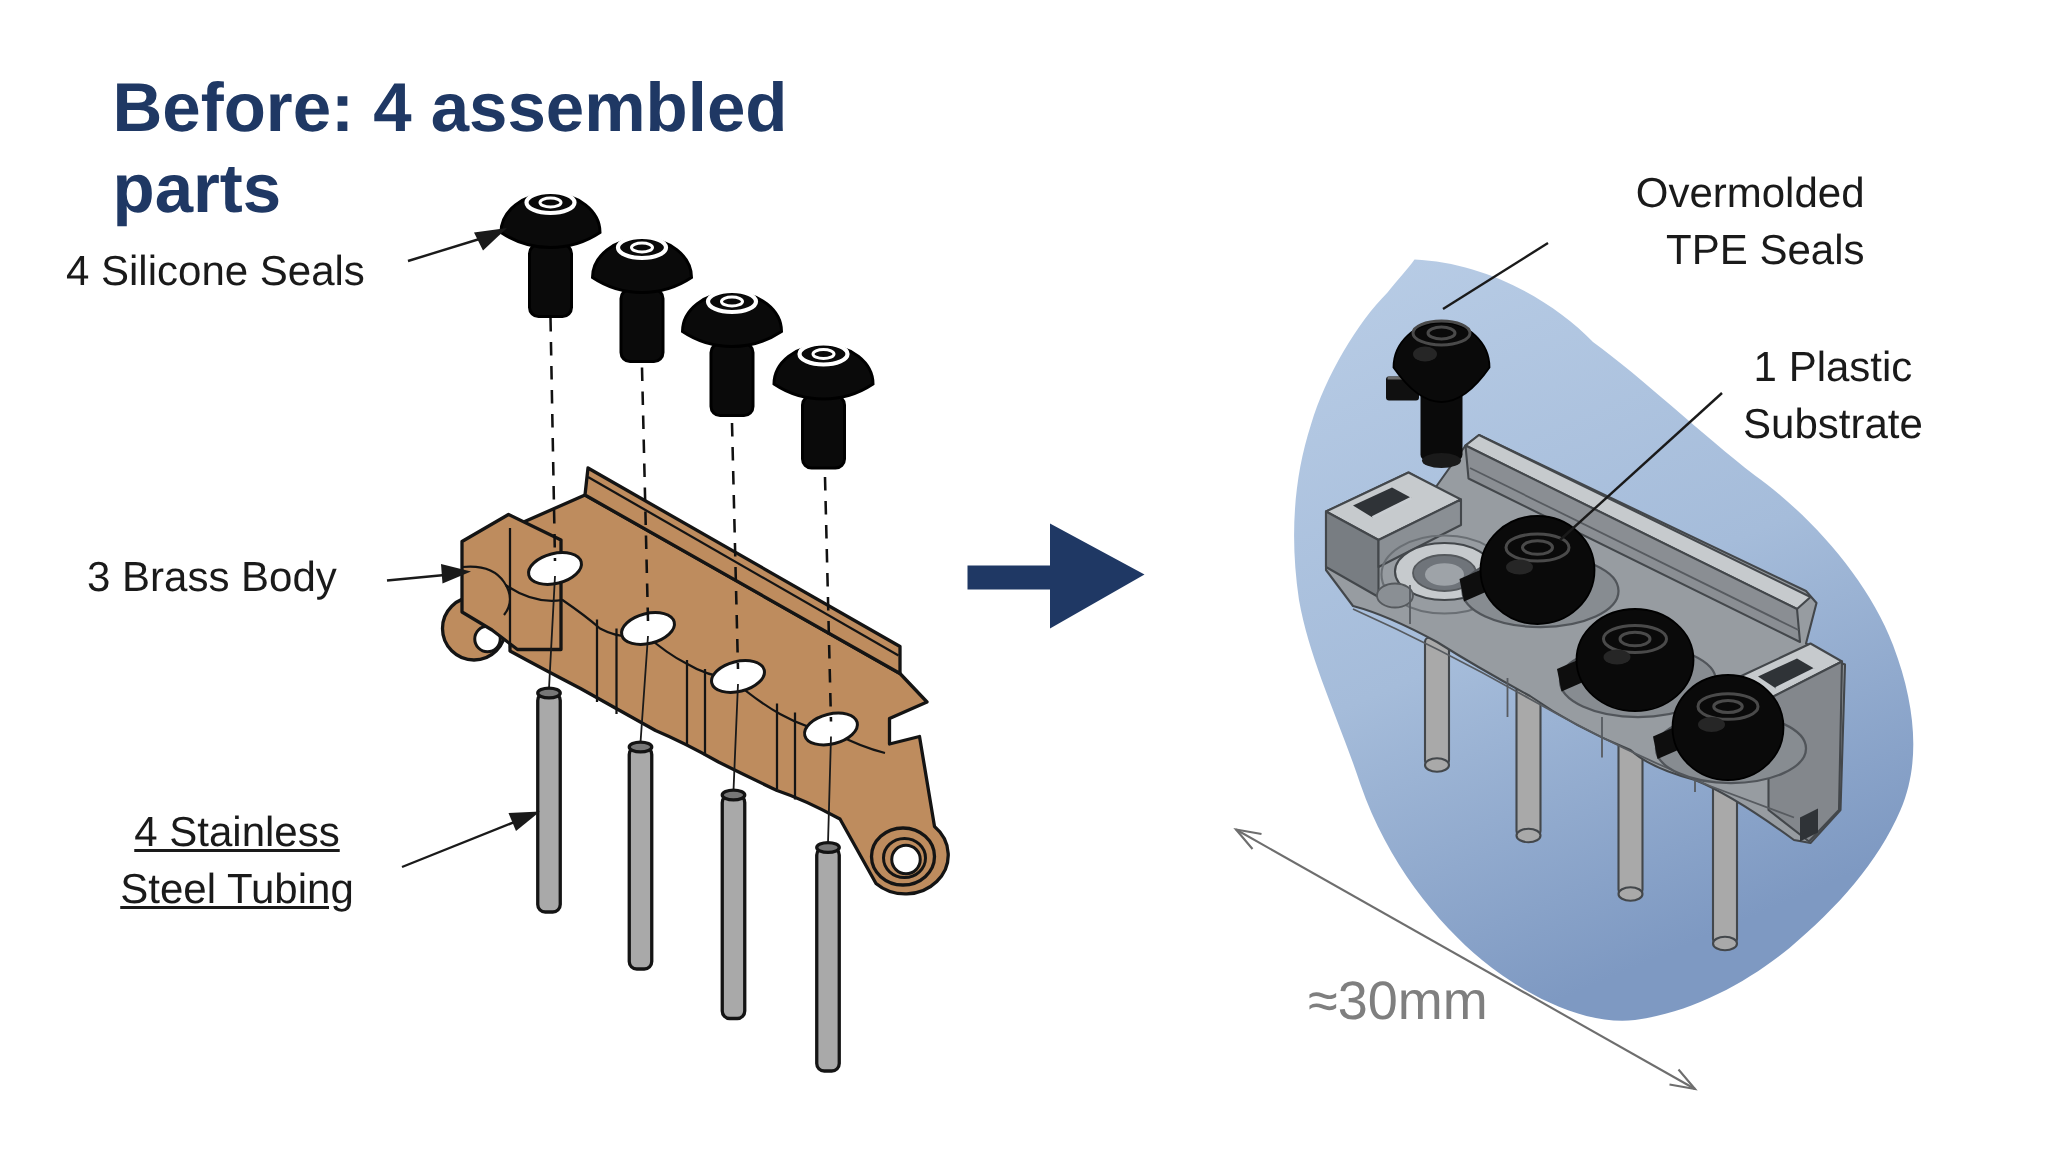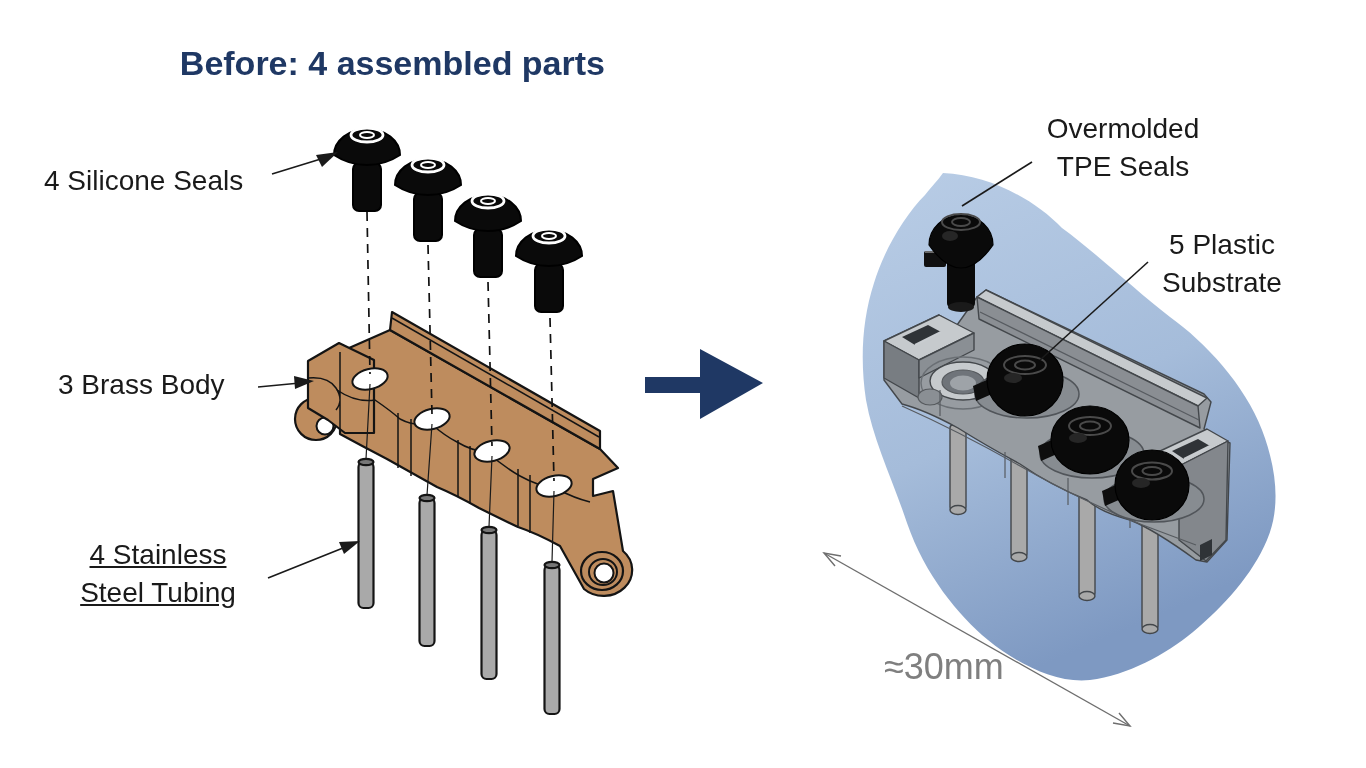--- a/index.html
+++ b/index.html
@@ -2,21 +2,21 @@
 <html><head>
 <meta charset="utf-8">
 <style>
   html,body{margin:0;padding:0;background:#ffffff;}
   .canvas{
     position:relative;width:1366px;height:768px;background:#ffffff;overflow:hidden;
     font-family:"Liberation Sans", sans-serif;
   }
   .canvas svg{position:absolute;left:0;top:0;}
   .txt{position:absolute;white-space:pre-line;}
-  .title{font-size:34px;font-weight:bold;color:#1F3864;text-align:right;letter-spacing:0px;}
+  .title{font-size:46px;font-weight:bold;color:#1F3864;text-align:left;letter-spacing:0px;}
   .label{font-size:28px;color:#1a1a1a;text-align:center;line-height:1.36;}
   .label-left{text-align:center;}
   .dim{font-size:36px;color:#7f7f7f;}
   
   .ink{stroke:#141414;stroke-width:2.2;stroke-linejoin:round;}
   .ink-thin{stroke:#141414;stroke-width:1.5;fill:none;}
   .ink-hair{stroke:#1a1a1a;stroke-width:1.2;fill:none;}
   .dash{stroke:#111111;stroke-width:1.7;fill:none;stroke-dasharray:9 7;}
   .white-ring{stroke:#ffffff;fill:none;}
   
@@ -245,20 +245,20 @@
   </g>
 </svg>
 
 <div class="txt title" style="left:75px;top:44px;width:530px;">Before: 4 assembled parts</div>
 
 <div class="txt label label-left" style="left:44px;top:162px;">4 Silicone Seals</div>
 <div class="txt label label-left" style="left:58px;top:366px;">3 Brass Body</div>
 <div class="txt label" style="left:38px;top:536px;width:240px;text-decoration:underline;">4 Stainless
 Steel Tubing</div>
 
-<div class="txt label" style="left:1003px;top:110px;width:240px;">Overmolded
+<div class="txt label" style="left:1003px;top:110px;width:240px;text-align:right;">Overmolded
 TPE Seals</div>
-<div class="txt label" style="left:1124px;top:226px;width:196px;">5 Plastic
+<div class="txt label" style="left:1124px;top:226px;width:196px;">1 Plastic
 Substrate</div>
 
-<div class="txt dim" style="left:872px;top:646px;margin-left:12px;">≈30mm</div>
+<div class="txt dim" style="left:872px;top:646px;">≈30mm</div>
 
 </div>
 
 </body></html>

